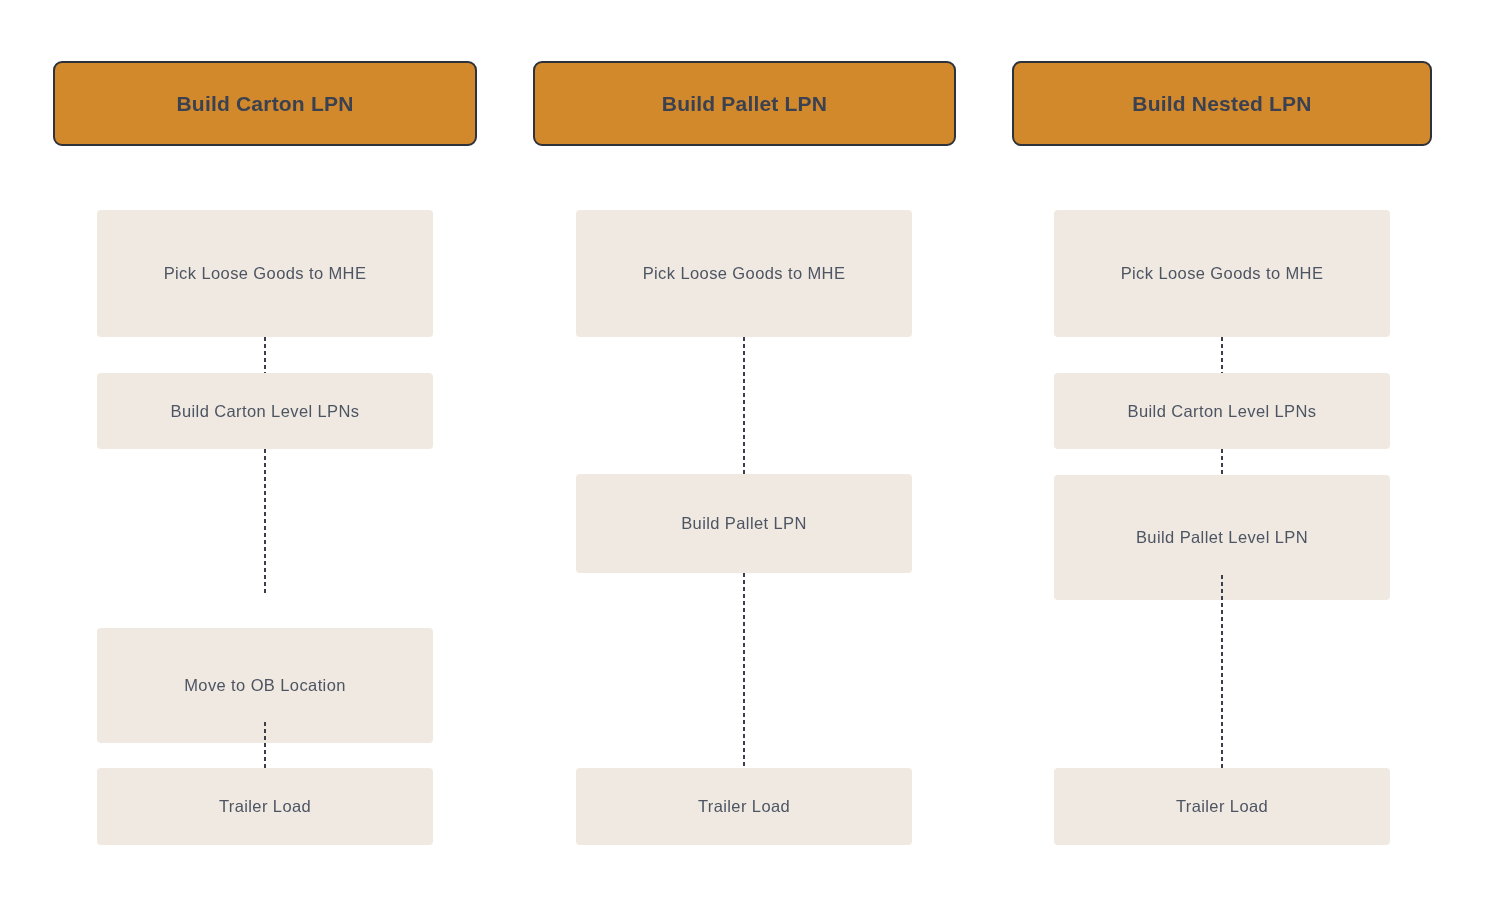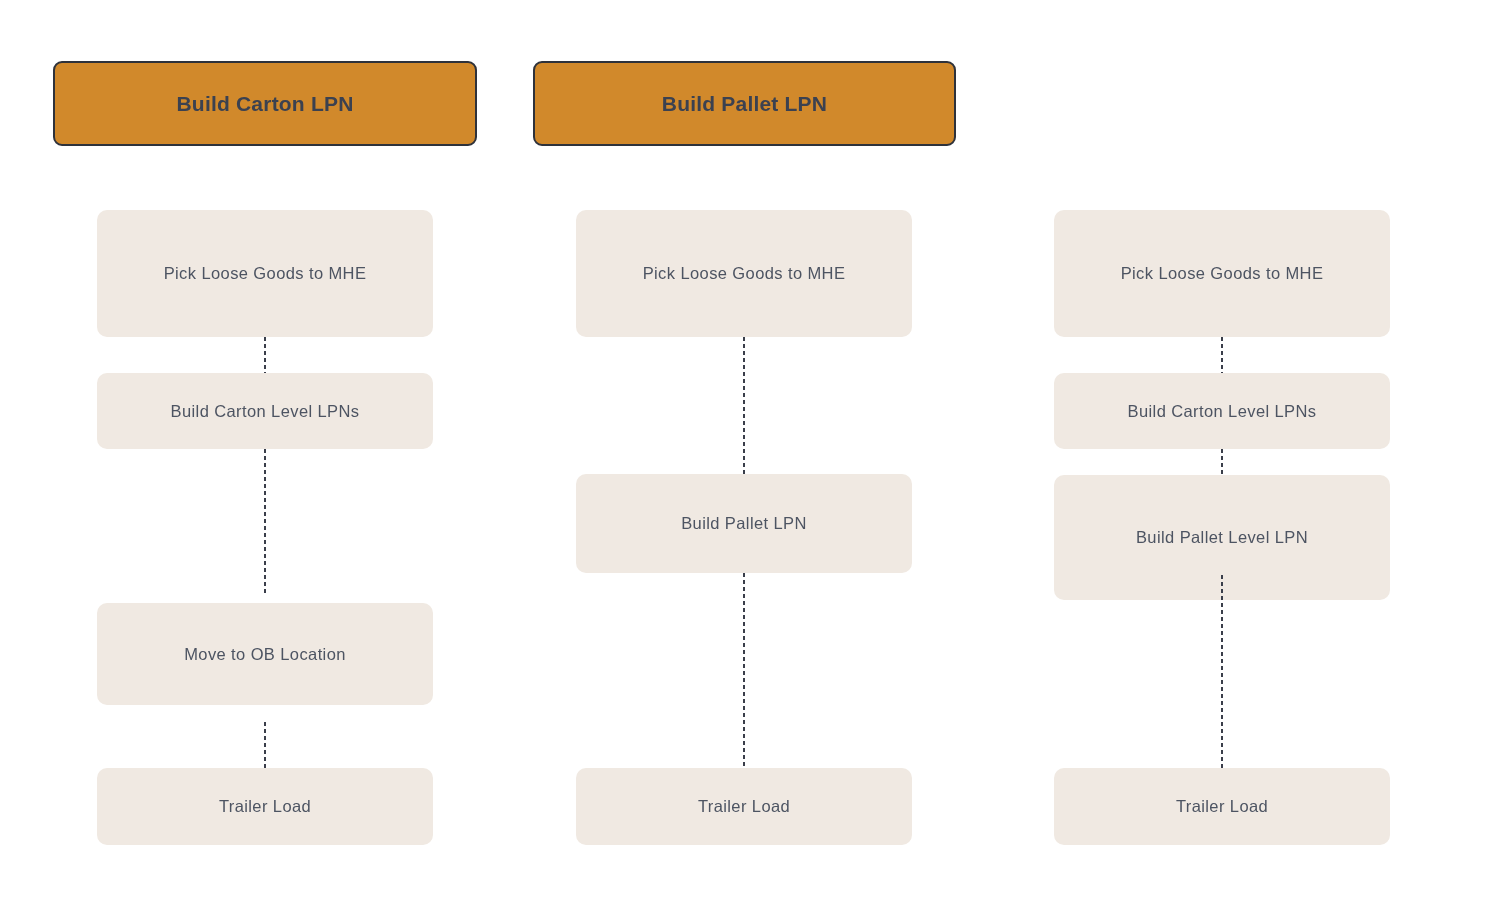--- a/index.html
+++ b/index.html
@@ -36,42 +36,42 @@
     border-radius: 9px;
     color: var(--header-text);
     font-size: 21px;
     font-weight: bold;
     letter-spacing: 0.2px;
     top: 61px;
     height: 85px;
   }
   .step-node {
     background: var(--step-fill);
-    border-radius: 10px;
+    border-radius: 4px;
     color: var(--step-text);
     font-size: 16.5px;
     font-weight: 400;
     letter-spacing: 0.4px;
     width: 336px;
   }
   .connector {
     position: absolute;
     width: 2px;
     background-image: repeating-linear-gradient(
       to bottom,
       var(--connector) 0px, var(--connector) 4px,
       transparent 4px, transparent 7px
     );
   }
 
   
   .h1 { left: 53px;  width: 424px; }
   .c1s1 { left: 97px; top: 210px; height: 127px; }
   .c1s2 { left: 97px; top: 373px; height: 76px;  }
-  .c1s3 { left: 97px; top: 603px; height: 102px; }
+  .c1s3 { left: 97px; top: 628px; height: 115px; }
   .c1s4 { left: 97px; top: 768px; height: 77px;  }
   .c1l1 { left: 264px; top: 337px; height: 36px;  }
   .c1l2 { left: 264px; top: 449px; height: 147px; }
   .c1l3 { left: 264px; top: 722px; height: 46px;  }
 
   
   .h2 { left: 533px; width: 423px; }
   .c2s1 { left: 576px; top: 210px; height: 127px; }
   .c2s2 { left: 576px; top: 474px; height: 99px;  }
   .c2s3 { left: 576px; top: 768px; height: 77px;  }
@@ -102,20 +102,21 @@
   <div class="connector c1l3"></div>
   <div class="node step-node c1s4">Trailer Load</div>
 
   <div class="node header-node h2">Build Pallet LPN</div>
   <div class="node step-node c2s1">Pick Loose Goods to MHE</div>
   <div class="connector c2l1"></div>
   <div class="node step-node c2s2">Build Pallet LPN</div>
   <div class="connector c2l2"></div>
   <div class="node step-node c2s3">Trailer Load</div>
 
+  <div class="node header-node h3">Build Nested LPN</div>
   <div class="node step-node c3s1">Pick Loose Goods to MHE</div>
   <div class="connector c3l1"></div>
   <div class="node step-node c3s2">Build Carton Level LPNs</div>
   <div class="connector c3l2"></div>
   <div class="node step-node c3s3">Build Pallet Level LPN</div>
   <div class="connector c3l3"></div>
   <div class="node step-node c3s4">Trailer Load</div>
 
 </div>
 

